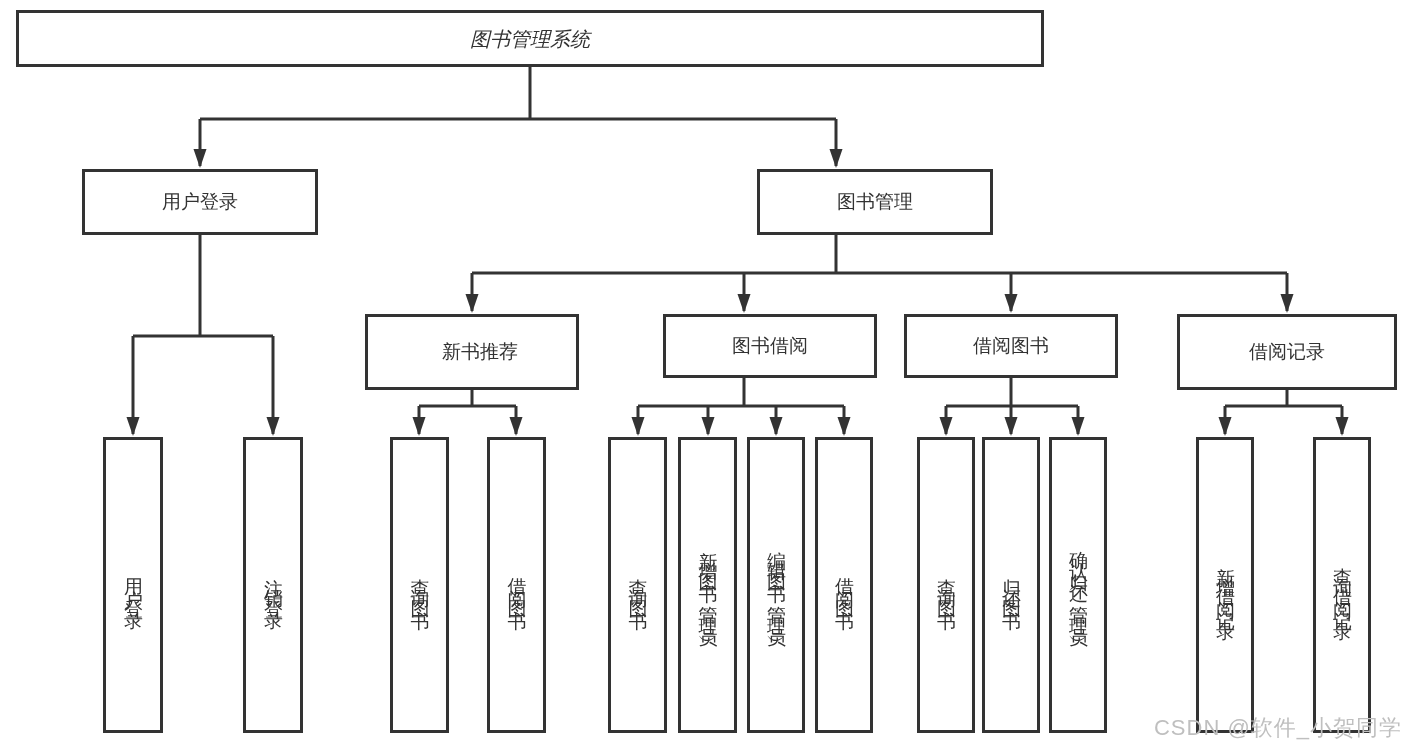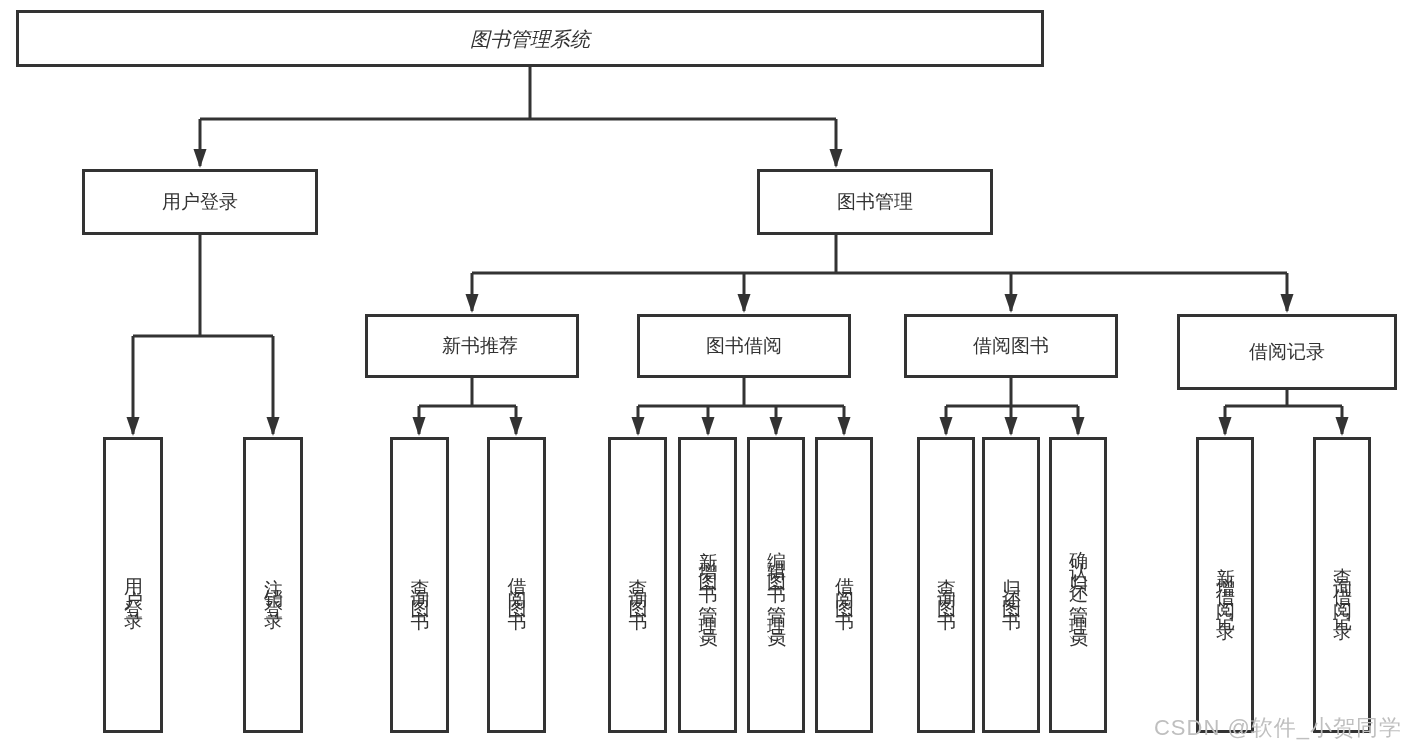--- a/index.html
+++ b/index.html
@@ -116,22 +116,22 @@
       <path d="M1225,406 L1225,434" marker-end="url(#arrow)"></path>
       <path d="M1342,406 L1342,434" marker-end="url(#arrow)"></path>
     </g>
   </svg>
 
   <div class="node root" style="left:16px; top:10px; width:1028px; height:57px;font-style:italic;">图书管理系统</div>
 
   <div class="node" style="left:82px; top:169px; width:236px; height:66px;">用户登录</div>
   <div class="node" style="left:718px; top:169px; width:236px; height:66px;margin-left:39px;">图书管理</div>
 
-  <div class="node" style="left:365px; top:314px; width:214px; height:64px;padding-left:16px;">新书推荐</div>
-  <div class="node" style="left:637px; top:314px; width:214px; height:64px;">图书借阅</div>
+  <div class="node" style="left:365px; top:314px; width:214px; height:76px;padding-left:16px;">新书推荐</div>
+  <div class="node" style="left:663px; top:314px; width:214px; height:64px;">图书借阅</div>
   <div class="node" style="left:904px; top:314px; width:214px; height:64px;">借阅图书</div>
   <div class="node" style="left:1177px; top:314px; width:220px; height:76px;">借阅记录</div>
 
   <div class="node leaf" style="left:103px; width:60px;">用户登录</div>
   <div class="node leaf" style="left:243px; width:60px;">注销登录</div>
 
   <div class="node leaf" style="left:390px; width:59px;">查询图书</div>
   <div class="node leaf" style="left:487px; width:59px;">借阅图书</div>
 
   <div class="node leaf" style="left:608px; width:59px;">查询图书</div>

